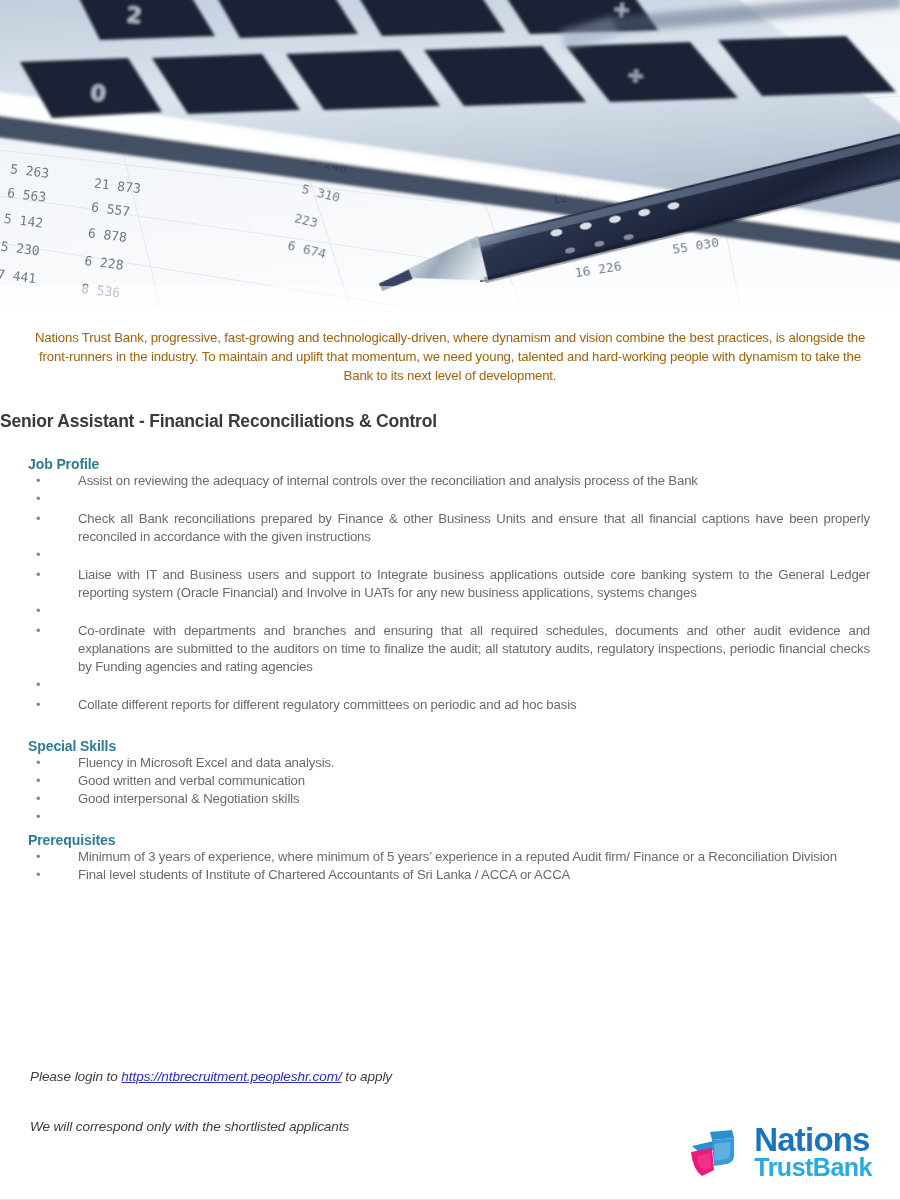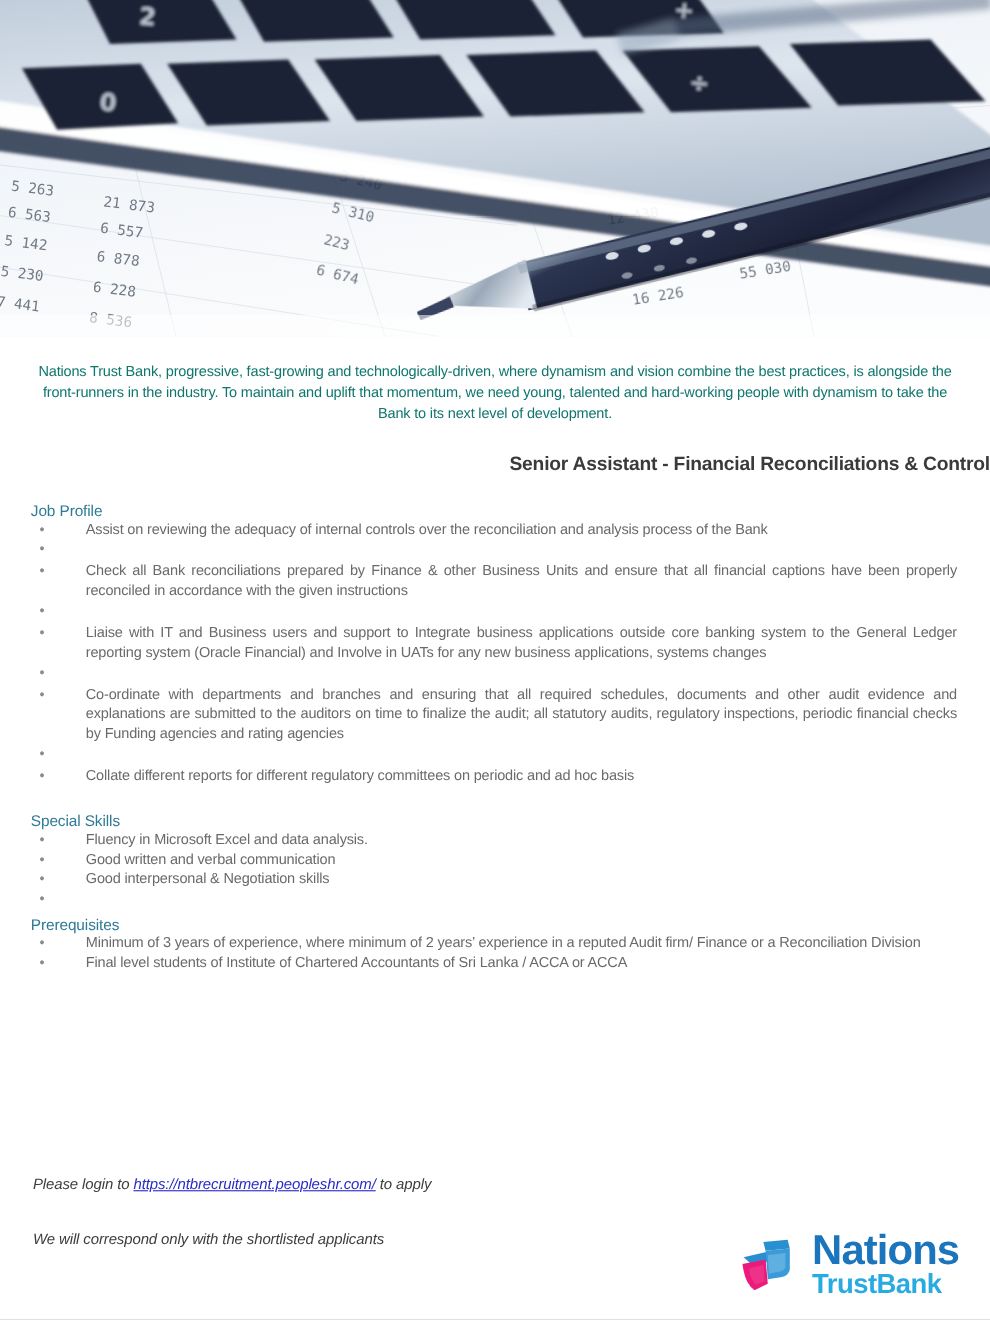--- a/index.html
+++ b/index.html
@@ -30,37 +30,37 @@
   .doc {
     padding: 0;
   }
 
   .intro {
     margin: 22px auto 0 auto;
     width: 836px;
     text-align: center;
     font-size: 13.2px;
     line-height: 19px;
-    color: #0f766e;
+    color: #a16207;
     letter-spacing: -0.15px;
   }
 
   .job-title {
-    margin: 26px 0 0 0;
-    text-align: right;
+    margin: 26px 16px 0 0;
+    text-align: left;
     font-size: 17.5px;
     font-weight: bold;
     color: #3a3a3c;
     letter-spacing: -0.2px;
   }
 
   .section-head {
     margin: 24px 0 0 28px;
     font-size: 14px;
-    font-weight: normal;
+    font-weight: bold;
     color: #2e7b94;
     letter-spacing: -0.1px;
   }
 
   ul.blist {
     list-style: none;
     margin: 0; padding: 0;
   }
   ul.blist li {
     position: relative;
@@ -122,21 +122,21 @@
     align-items: center;
     gap: 8px;
   }
   .logo-mark { width: 58px; height: 52px; flex: none; }
   .logo-words {
     display: flex;
     flex-direction: column;
     line-height: 0.94;
   }
   .logo-top {
-    font-size: 38px;
+    font-size: 33px;
     font-weight: bold;
     color: #1b75bc;
     letter-spacing: -0.8px;
   }
   .logo-bottom {
     font-size: 25px;
     font-weight: bold;
     color: #29abe2;
     letter-spacing: -0.5px;
   }
@@ -342,21 +342,21 @@
       </li>
       <li>
         <span class="bullet">•</span>
       </li>
     </ul>
 
   <h2 class="section-head">Prerequisites</h2>
   <ul class="blist list-prereq" id="list-prereq">
       <li>
         <span class="bullet">•</span>
-        <span class="txt">Minimum of 3 years of experience, where minimum of 2 years’ experience in a reputed Audit firm/ Finance or a Reconciliation Division</span>
+        <span class="txt">Minimum of 3 years of experience, where minimum of 5 years’ experience in a reputed Audit firm/ Finance or a Reconciliation Division</span>
       </li>
       <li>
         <span class="bullet">•</span>
         <span class="txt">Final level students of Institute of Chartered Accountants of Sri Lanka / ACCA or ACCA</span>
       </li>
     </ul>
 </div>
 
 <div class="footer">
   <div class="footer-line f1">

